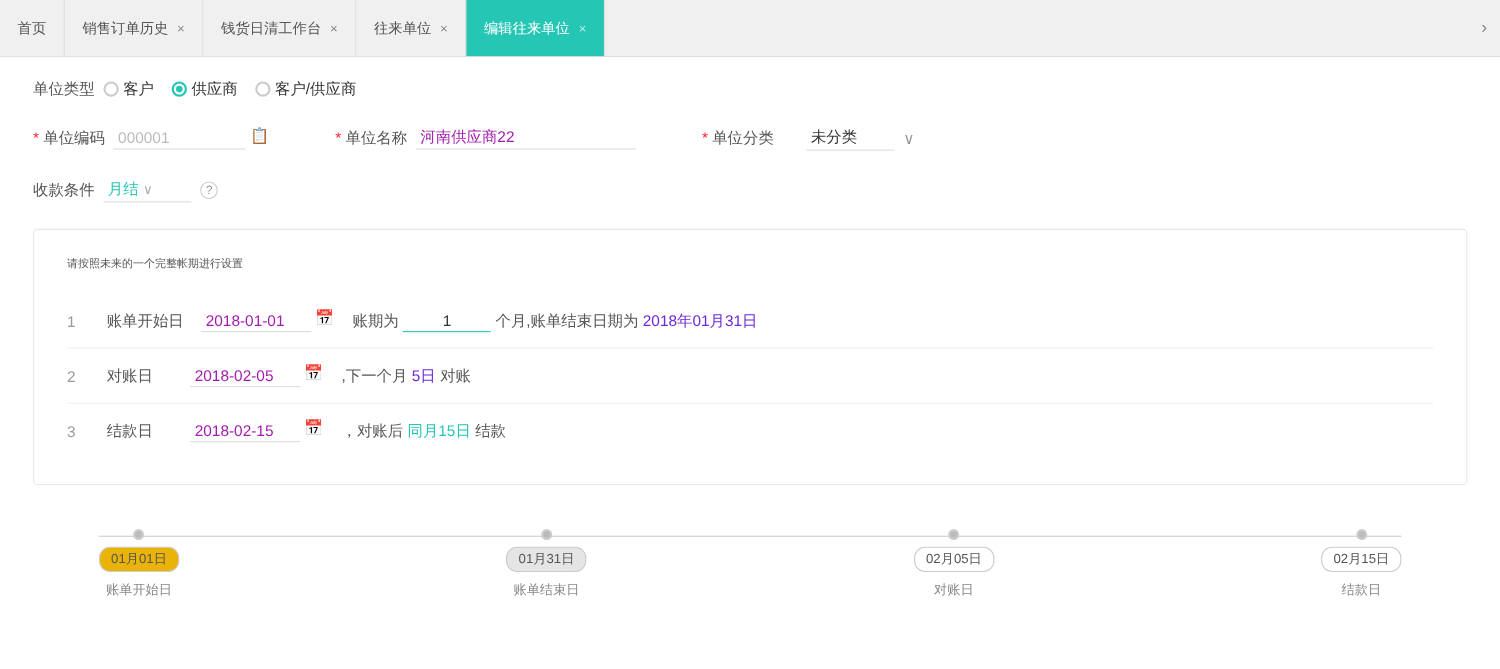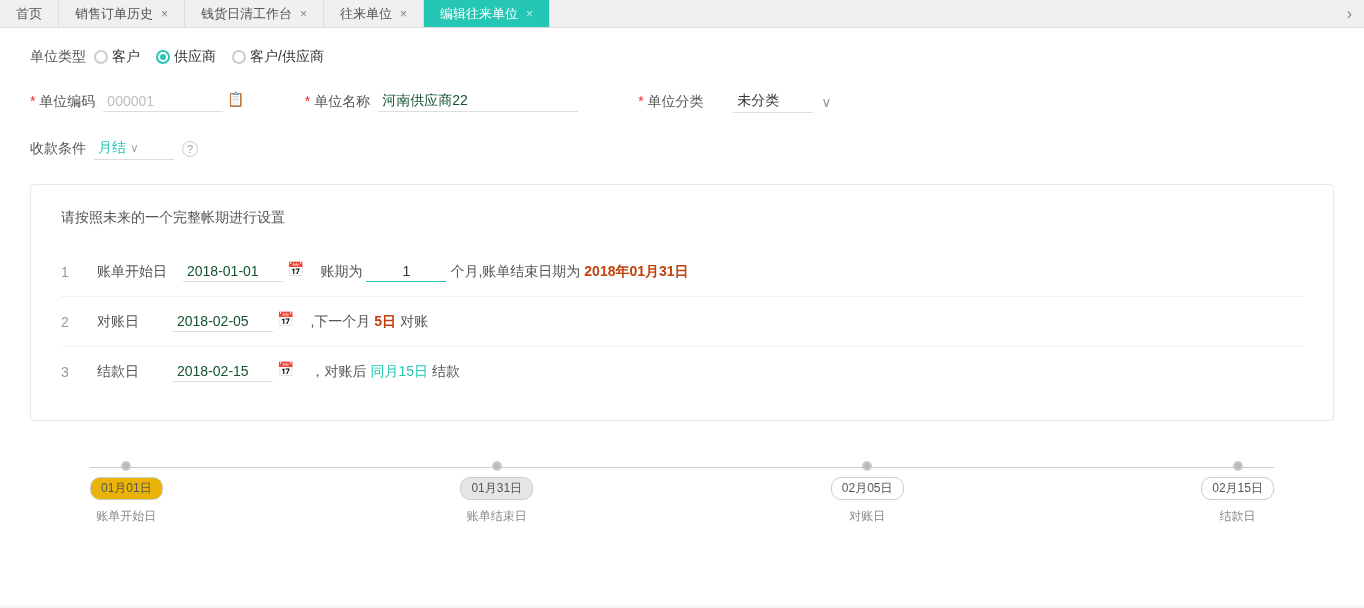--- a/index.html
+++ b/index.html
@@ -1,21 +1,21 @@
 <!DOCTYPE html>
 <html><head>
   <meta charset="utf-8">
   <style>
     * { box-sizing: border-box; margin: 0; padding: 0; }
     body { font-family: 'Microsoft YaHei', '微软雅黑', Arial, sans-serif; font-size: 14px; color: #333; background: #f5f5f5; }
 
     
     .tabs-bar {
       display: flex; align-items: stretch; background: #f0f0f0;
-      border-bottom: 1px solid #ddd; height: 28px;
+      border-bottom: 1px solid #ddd; height: 52px;
     }
     .tab {
       display: flex; align-items: center; padding: 0 16px; cursor: pointer;
       border-right: 1px solid #ddd; color: #555; font-size: 13px; white-space: nowrap;
       background: #f0f0f0; position: relative;
     }
     .tab.active {
       background: #26c6b5; color: #fff;
     }
     .tab .close-btn {
@@ -48,21 +48,21 @@
       width: 14px; height: 14px; border-radius: 50%; border: 2px solid #ccc;
       display: flex; align-items: center; justify-content: center;
     }
     .radio-circle.checked { border-color: #26c6b5; }
     .radio-circle.checked::after {
       content: ''; width: 6px; height: 6px; border-radius: 50%; background: #26c6b5;
     }
 
     .input-field {
       border: none; border-bottom: 1px solid #ddd; outline: none;
-      font-size: 14px; padding: 2px 4px; color: #14532d; background: transparent;
+      font-size: 14px; padding: 2px 4px; color: #a21caf; background: transparent;
       min-width: 100px;
     }
 
     .input-with-icon { display: flex; gap: 4px; }
     .calendar-icon { color: #aaa; font-size: 14px; cursor: pointer; }
 
     .select-field {
       display: flex; align-items: center; gap: 4px; border-bottom: 1px solid #ddd;
       padding: 2px 4px; cursor: pointer; min-width: 80px;
     }
@@ -76,31 +76,31 @@
     .help-icon {
       width: 16px; height: 16px; border-radius: 50%; border: 1px solid #ccc;
       color: #999; font-size: 11px; display: flex; align-items: center; justify-content: center;
       cursor: pointer;
     }
 
     
     .period-box {
       border: 1px solid #e8e8e8; border-radius: 4px; padding: 24px 30px; margin-bottom: 20px;
     }
-    .period-title { color: #555; margin-bottom: 20px; font-size: 14px; }
+    .period-title { color: #555; margin-bottom: 20px; font-size: 10px; }
 
     .period-row {
       display: flex; align-items: center; padding: 14px 0; border-bottom: 1px solid #f0f0f0;
       gap: 16px;
     }
     .period-row:last-child { border-bottom: none; }
     .period-num { color: #999; width: 20px; flex-shrink: 0; }
     .period-row-label { color: #555; min-width: 60px; }
     .period-row-suffix { color: #555; display: flex; align-items: center; gap: 4px; flex-wrap: wrap; }
-    .highlight-orange { color: #c2410c; font-weight: 700; }
+    .highlight-orange { color: #6d28d9; font-weight: 400; }
     .highlight-teal { color: #26c6b5; font-weight: 500; }
 
     .period-input {
       border: none; border-bottom: 1px solid #26c6b5; outline: none;
       font-size: 14px; color: #333; width: 80px; padding: 2px 4px; background: transparent;
       text-align: center;
     }
 
     
     .preview-section { padding: 10px 0 20px; }

